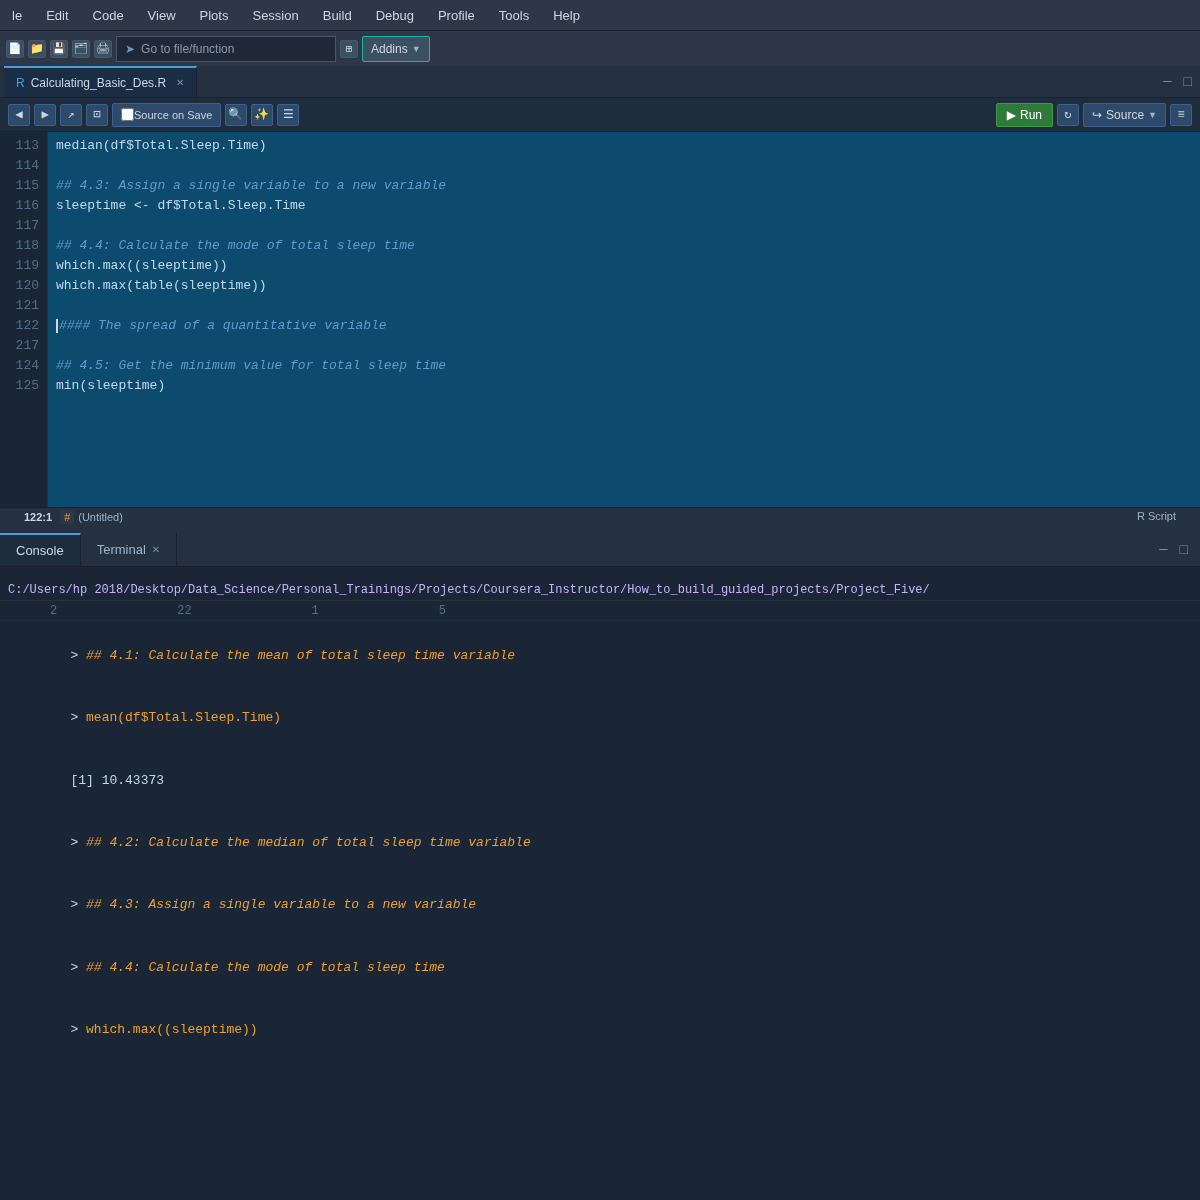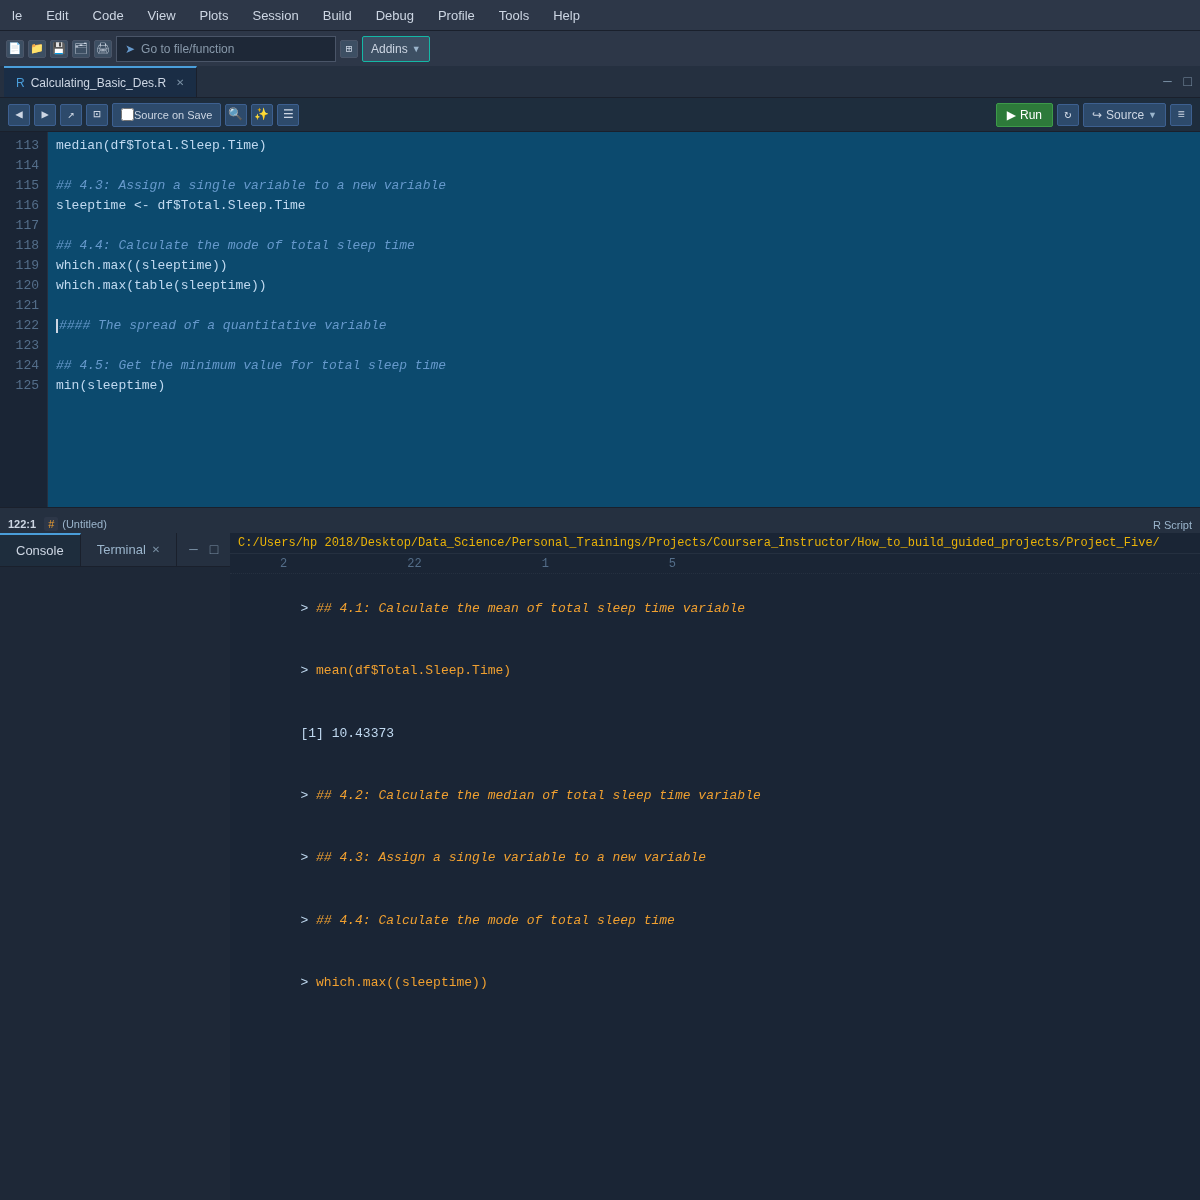--- a/index.html
+++ b/index.html
@@ -235,40 +235,40 @@
       white-space: pre;
     }
     .c-comment { color: #6699cc; font-style: italic; }
     .c-code { color: #c0d9f0; }
     .c-cursor { display: inline-block; width: 2px; height: 14px; background: #cdd6e3; vertical-align: middle; margin-right: 1px; }
 
     
     .status-bar {
       background: #253040;
       display: flex;
-      align-items: flex-end;
+      align-items: flex-start;
       justify-content: space-between;
-      padding: 2px 8px;
+      padding: 2px 24px;
       height: 26px;
       flex-shrink: 0;
       font-size: 11px;
       font-family: Arial, sans-serif;
       color: #9bb5cc;
       border-top: 1px solid #1a202c;
     }
     .status-left { display: flex; align-items: center; gap: 8px; }
     .status-pos { color: #cdd6e3; font-weight: bold; }
     .status-section { display: flex; align-items: center; gap: 4px; }
     .status-hash { color: #f0a030; background: #2d3748; padding: 1px 4px; border-radius: 2px; font-size: 11px; }
 
     
     .console-panel {
       flex: 1;
       display: flex;
-      flex-direction: row;
+      flex-direction: column;
       overflow: hidden;
     }
     .console-tabs {
       background: #253040;
       display: flex;
       align-items: center;
       height: 34px;
       flex-shrink: 0;
       border-bottom: 1px solid #1a202c;
     }
@@ -301,27 +301,28 @@
     .console-content {
       background: #1a2535;
       flex: 1;
       overflow: hidden;
       padding: 0;
       display: flex;
       flex-direction: column;
     }
     .console-path {
       background: #1a2535;
-      color: #eab308;
+      color: #c4b5fd;
       font-size: 12px;
       padding: 3px 8px;
       border-bottom: 1px solid #253040;
       white-space: nowrap;
       overflow: hidden;
       flex-shrink: 0;
+      margin-top: 13px;
     }
     .console-ruler {
       display: flex;
       padding: 0 8px;
       color: #546e8a;
       font-size: 12px;
       border-bottom: 1px dotted #253040;
       height: 20px;
       align-items: center;
       gap: 120px;
@@ -420,21 +421,21 @@
       <div>113</div>
       <div>114</div>
       <div>115</div>
       <div>116</div>
       <div>117</div>
       <div>118</div>
       <div>119</div>
       <div>120</div>
       <div>121</div>
       <div>122</div>
-      <div>123</div>
+      <div>217</div>
       <div>124</div>
       <div>125</div>
     </div>
     <div class="code-lines">
       <div class="code-line">
         <span class="c-code">median(df$Total.Sleep.Time)</span>
       </div>
       <div class="code-line"></div>
       <div class="code-line">
         <span class="c-comment">## 4.3: Assign a single variable to a new variable</span>

